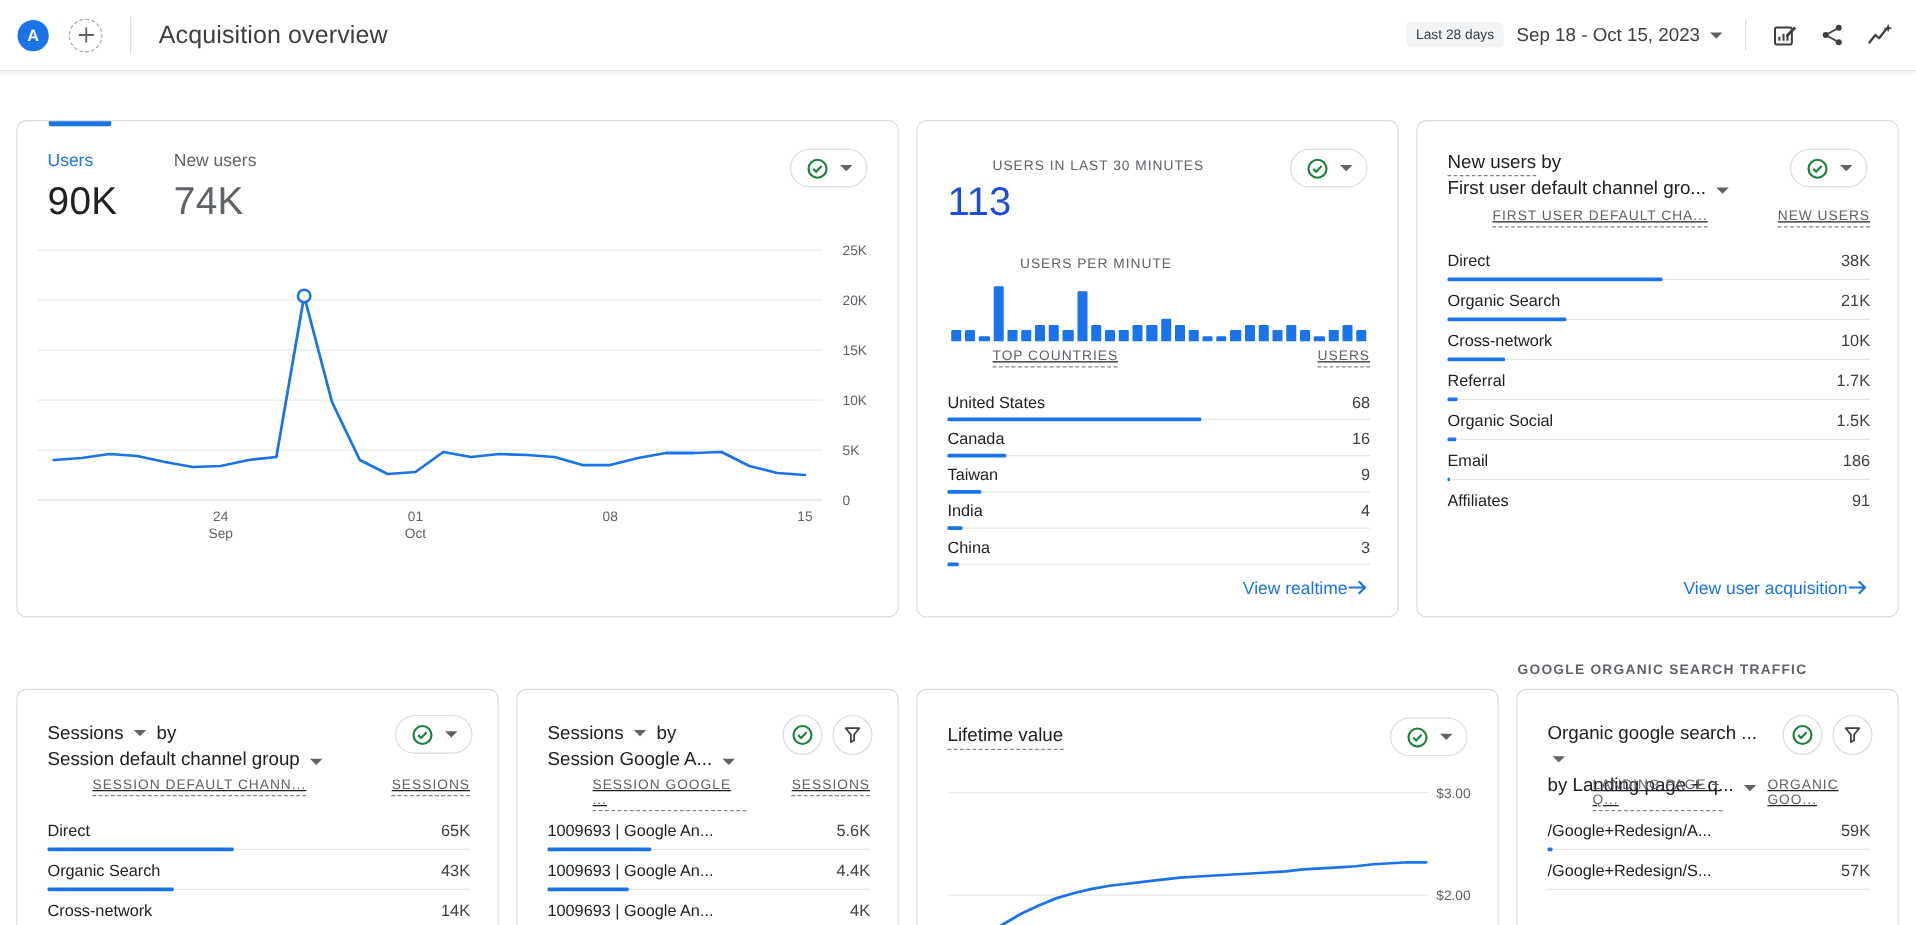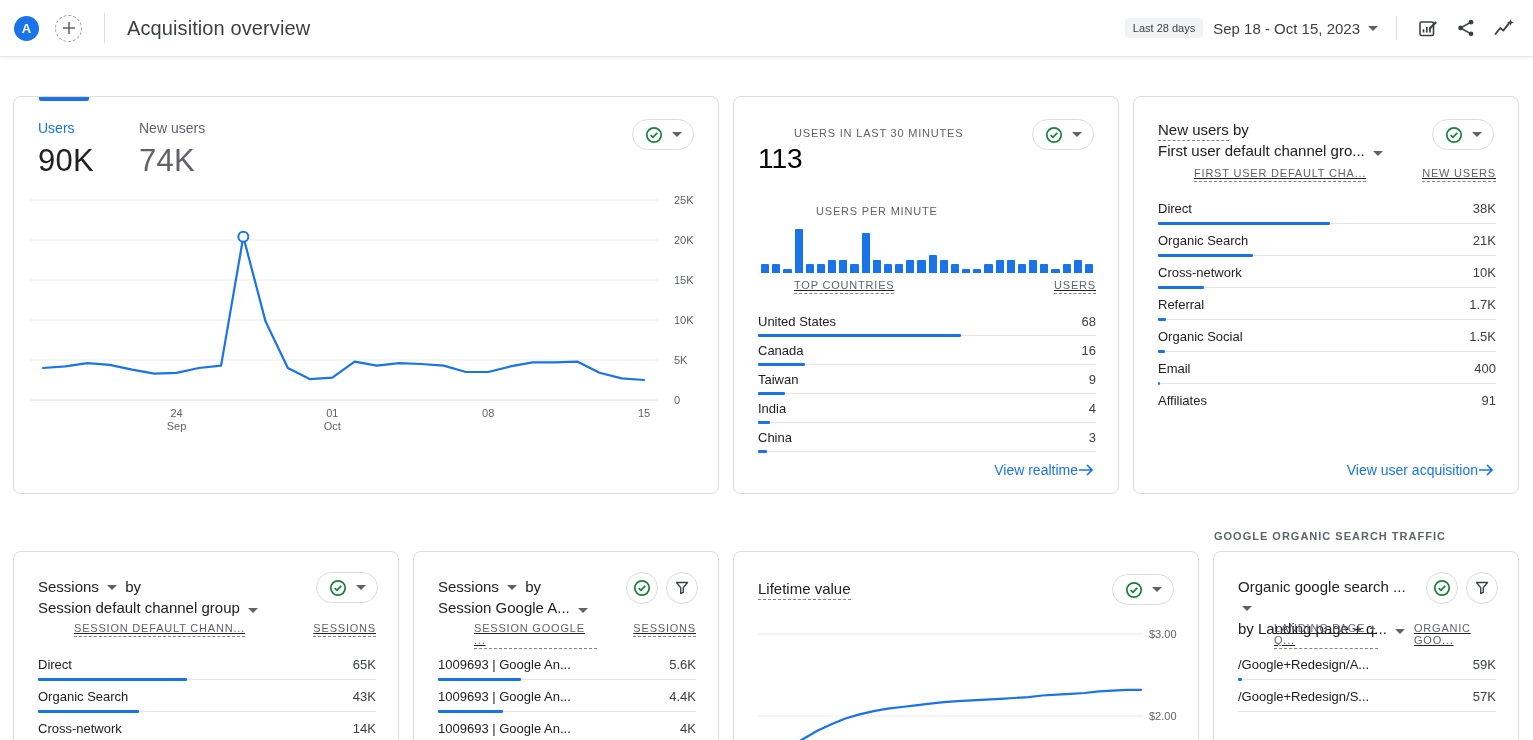--- a/index.html
+++ b/index.html
@@ -37,21 +37,21 @@
     background:#fff; cursor:pointer; }
   .cbtn { position:absolute; top:22px; width:32px; height:32px; border:1px solid #dadce0;
     border-radius:50%; display:flex; align-items:center; justify-content:center; background:#fff; cursor:pointer; }
   .dash { border-bottom:1px dashed #80868b; padding-bottom:2px; }
   .uhead { font-size:11px; color:#5f6368; letter-spacing:.8px;margin-left:36px; }
   .card-title { font-size:15px; color:#202124; line-height:21px; }
   .metric-label { font-size:14px; color:#5f6368; }
   .metric-label.sel { color:#1a73e8; }
   .metric-value { font-size:31px; color:#202124; margin-top:7px; letter-spacing:.3px; }
   .metric-value.gray { color:#5f6368; }
-  .big-num { font-size:28px; color:#000000; }
+  .big-num { font-size:32px; color:#1d4ed8; }
 
   .thead { display:flex; justify-content:space-between; align-items:baseline;text-decoration:underline; }
   .trow { position:relative; display:flex; justify-content:space-between; align-items:center;
     font-size:13px; }
   .trow.r29 { height:29px; } .trow.r32 { height:32px; }
   .trow::after { content:""; position:absolute; left:0; right:0; bottom:0; height:1px; background:#e3e5e8; }
   .trow.nol::after { display:none; }
   .tlabel { color:#202124; white-space:nowrap; overflow:hidden; }
   .tval { color:#3c4043; }
   .tbar { position:absolute; left:0; right:0; bottom:-1px; height:3px; z-index:2; }
@@ -295,21 +295,21 @@
     </div>
     <div class="trow r32">
       <span class="tlabel">Organic Social</span>
       <span class="tval">1.5K</span>
       <span class="tbar">
           <i style="width: 2%;"></i>
         </span>
     </div>
     <div class="trow r32">
       <span class="tlabel">Email</span>
-      <span class="tval">400</span>
+      <span class="tval">186</span>
       <span class="tbar">
           <i style="width: 0.5%;"></i>
         </span>
     </div>
     <div class="trow r32 nol">
       <span class="tlabel">Affiliates</span>
       <span class="tval">91</span>
     </div>
   </div>
   <div class="view-link">

